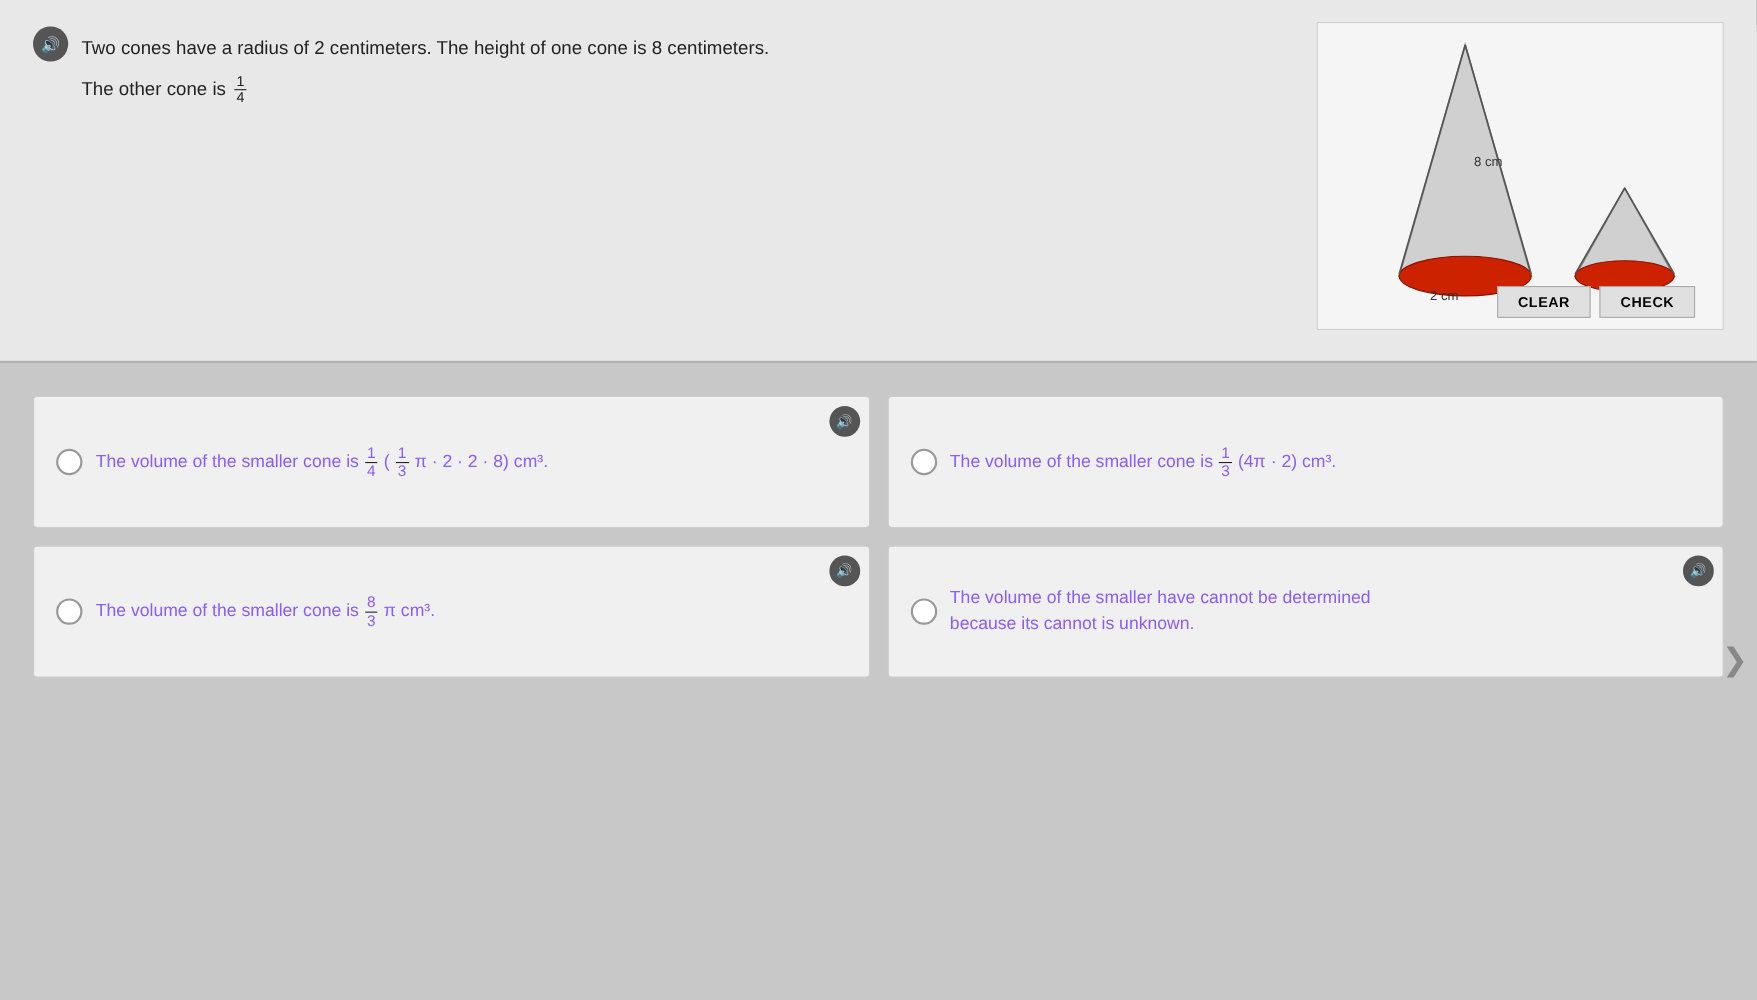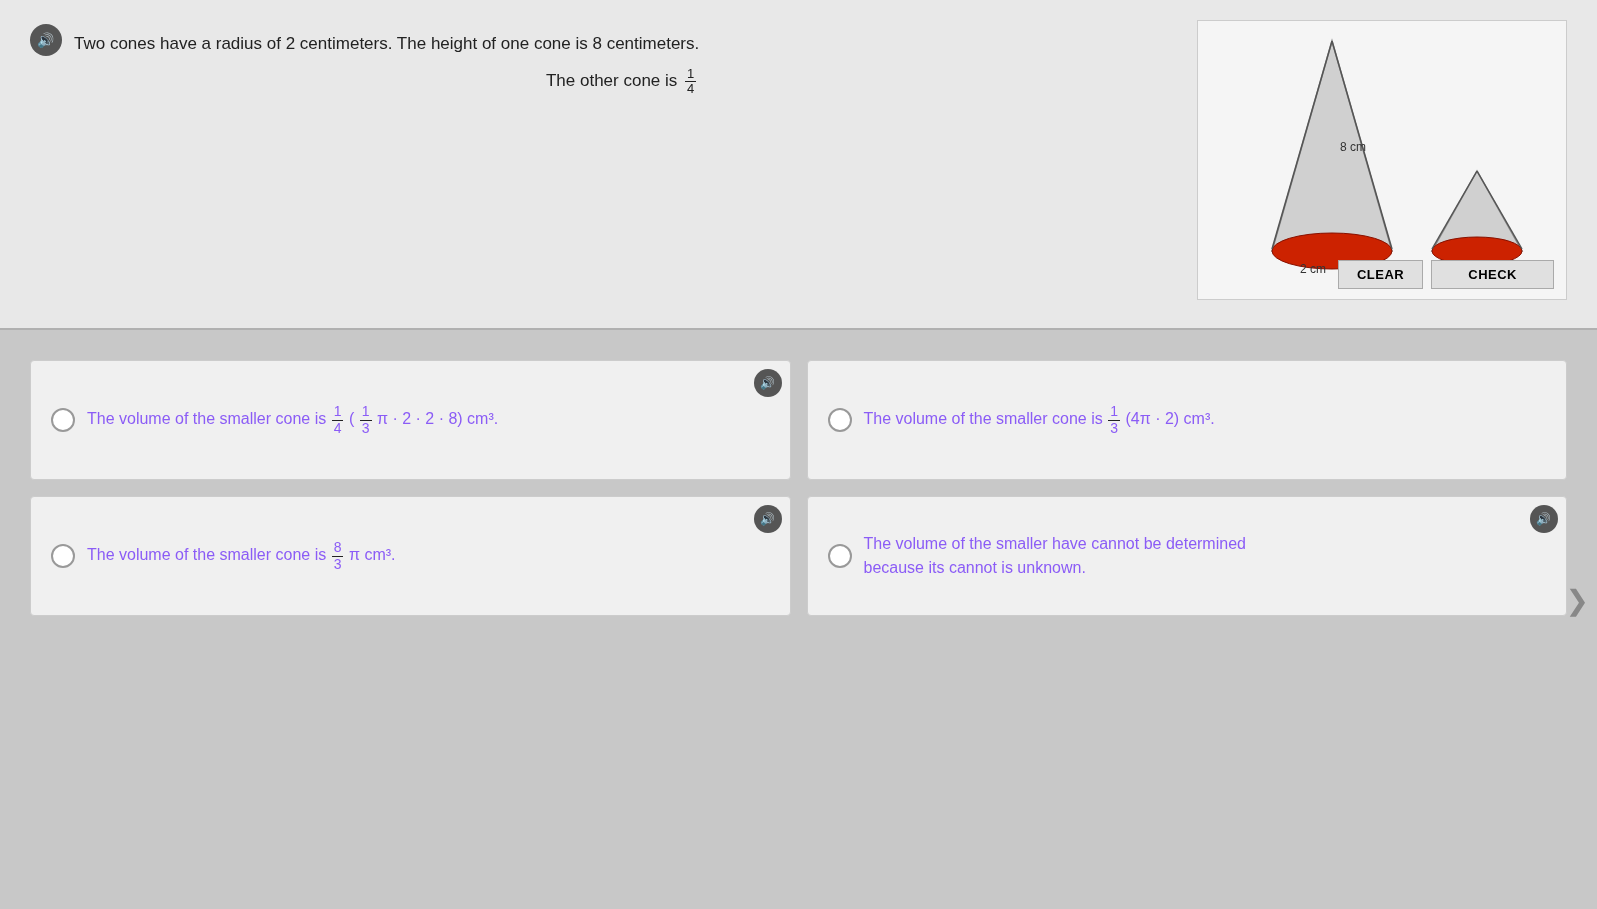--- a/index.html
+++ b/index.html
@@ -39,58 +39,57 @@
     .question-text-area {
       flex: 1;
       padding-right: 30px;
     }
 
     .question-text {
       font-size: 17px;
       line-height: 1.6;
       color: #222;
       margin-top: 10px;
-      text-align: right;
     }
 
     .question-image-area {
       width: 370px;
       min-height: 280px;
       background: #f5f5f5;
       border: 1px solid #ccc;
       display: flex;
       align-items: flex-start;
       justify-content: center;
       position: relative;
     }
 
     
 
     .buttons-row {
       position: absolute;
       bottom: 10px;
-      right: 12px;
+      right: 25px;
       display: flex;
       gap: 8px;
     }
 
     .btn-clear {
       background: #e0e0e0;
       border: 1px solid #aaa;
       padding: 6px 18px;
       font-size: 13px;
       font-weight: bold;
       cursor: pointer;
       letter-spacing: 0.5px;
     }
 
     .btn-check {
       background: #e0e0e0;
       border: 1px solid #aaa;
-      padding: 6px 36px;
+      padding: 6px 18px;
       font-size: 13px;
       font-weight: bold;
       cursor: pointer;
       letter-spacing: 0.5px;
     }
 
     .audio-btn {
       width: 32px;
       height: 32px;
       background: #555;

